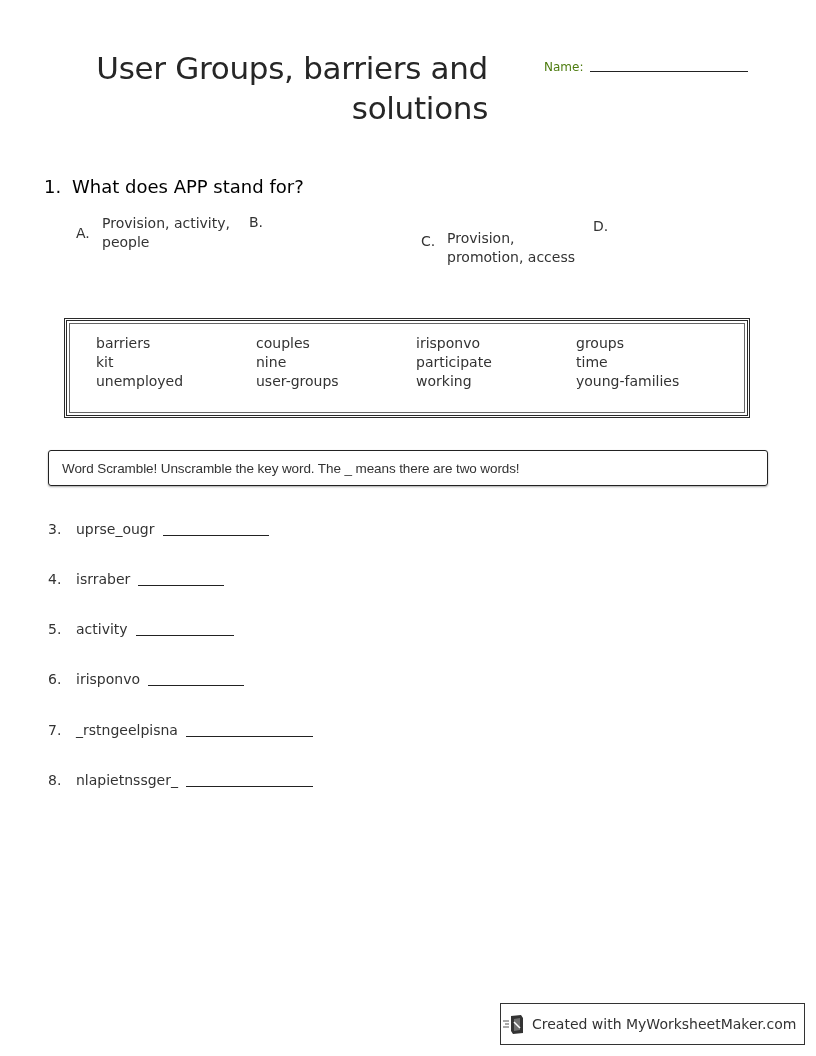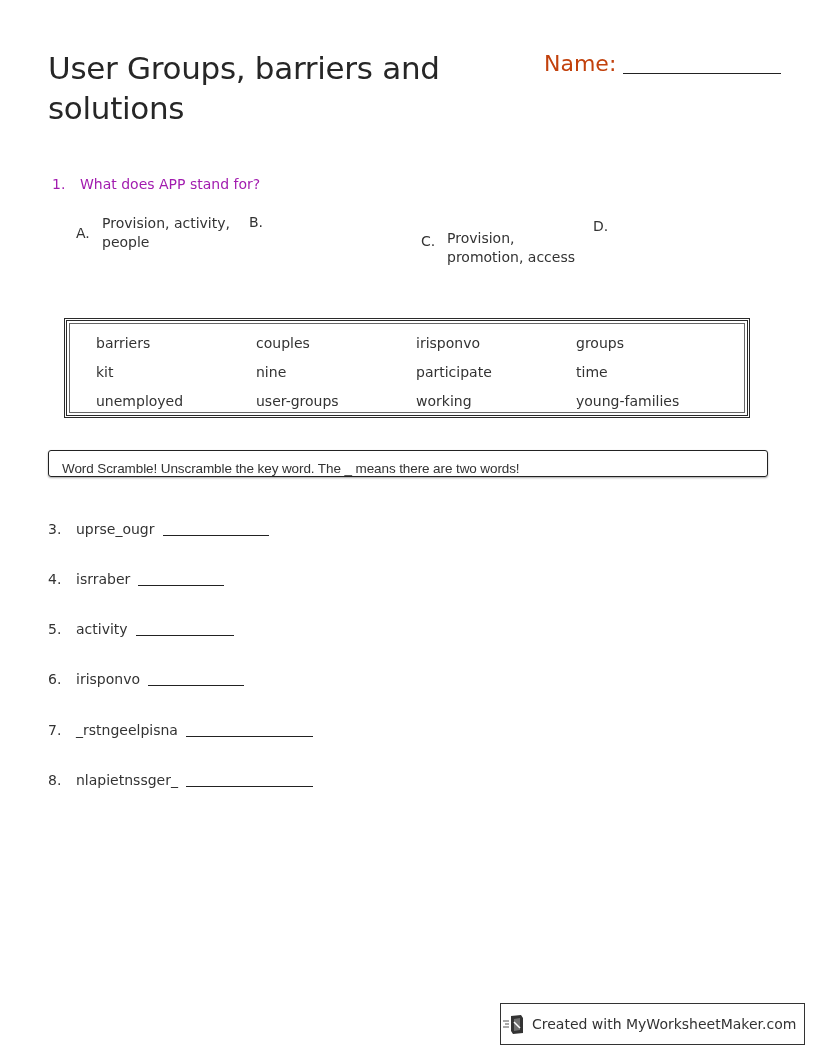--- a/index.html
+++ b/index.html
@@ -3,48 +3,48 @@
   <meta charset="utf-8">
   <style>
     html, body { margin: 0; padding: 0; background: #ffffff; }
     body {
       width: 816px; height: 1056px; position: relative; overflow: hidden;
       font-family: "DejaVu Sans", sans-serif; color: #2a2a2a;
     }
     .title {
       position: absolute; left: 48px; top: 48px; width: 440px;
       font-size: 31px; line-height: 40px; font-weight: normal; color: #262626;
-      margin: 0; letter-spacing: -0.3px;
+      margin: 0; letter-spacing: -0.3px; text-align: right;
     }
     .name-wrap {
       position: absolute; left: 544px; top: 51px; display: flex; align-items: flex-end;
     }
-    .name-label { font-size: 22px; color: #c2410c; }
+    .name-label { font-size: 12px; color: #4d7c0f; }
     .name-line {
       width: 158px; border-bottom: 1.5px solid #222; height: 20px; margin-left: 7px; margin-bottom: 2px;
     }
-    .q1 { position: absolute; left: 52px; top: 176px; font-size: 14px; color: #a21caf; }
+    .q1 { position: absolute; left: 44px; top: 176px; font-size: 18px; color: #000000; }
     .q1 .num { display: inline-block; width: 28px; }
     .options { position: absolute; top: 214px; left: 76px; width: 700px; }
     .opt { position: absolute; display: flex; align-items: center; font-size: 14px; color: #333; }
     .opt .letter { width: 26px; }
     .opt .text { line-height: 19px; }
     .wordbank {
       position: absolute; left: 64px; top: 318px; width: 686px; height: 100px;
       border: 3px double #2a2a2a; box-sizing: border-box;
       outline: 1px solid #666; outline-offset: -6px;
     }
     .wb-grid {
       position: absolute; left: 29px; top: 13px;
       display: grid; grid-template-columns: 160px 160px 160px 160px;
-      row-gap: 10px; font-size: 14px; color: #333;
+      font-size: 14px; color: #333;
     }
     .wb-grid span { height: 19px; line-height: 19px; }
     .instructions {
-      position: absolute; left: 48px; top: 450px; width: 720px; height: 27px;
+      position: absolute; left: 48px; top: 450px; width: 720px; height: 36px;
       border: 1.5px solid #222; box-sizing: border-box; border-radius: 3px;
       box-shadow: 0 1px 2px rgba(0,0,0,0.35);
       font-size: 13.5px; color: #333; padding: 10px 0 0 13px;
       font-family: "Liberation Sans", sans-serif; letter-spacing: -0.1px;
     }
     .scramble-item {
       position: absolute; left: 48px; display: flex; align-items: flex-end; font-size: 14px; color: #333;
     }
     .scramble-item .num { width: 28px; }
     .scramble-item .line { border-bottom: 1.5px solid #222; height: 14px; margin-left: 8px; margin-bottom: 1px; }

